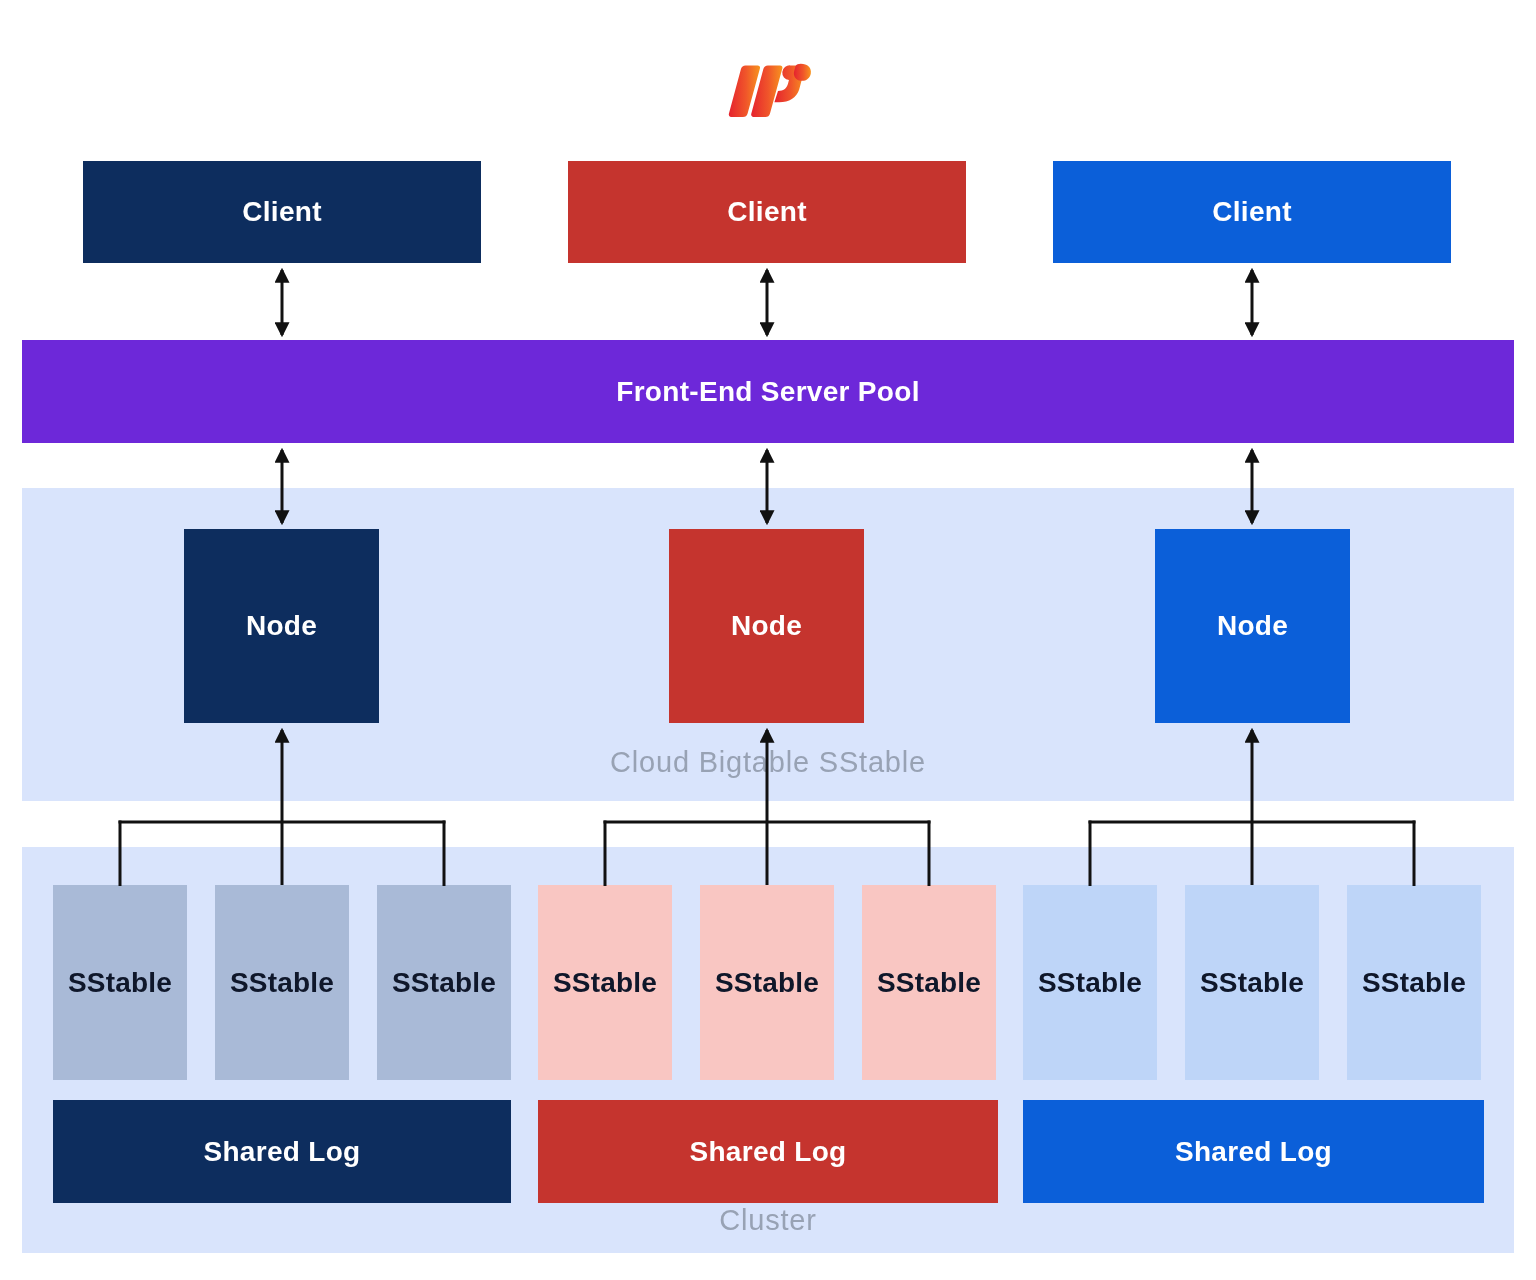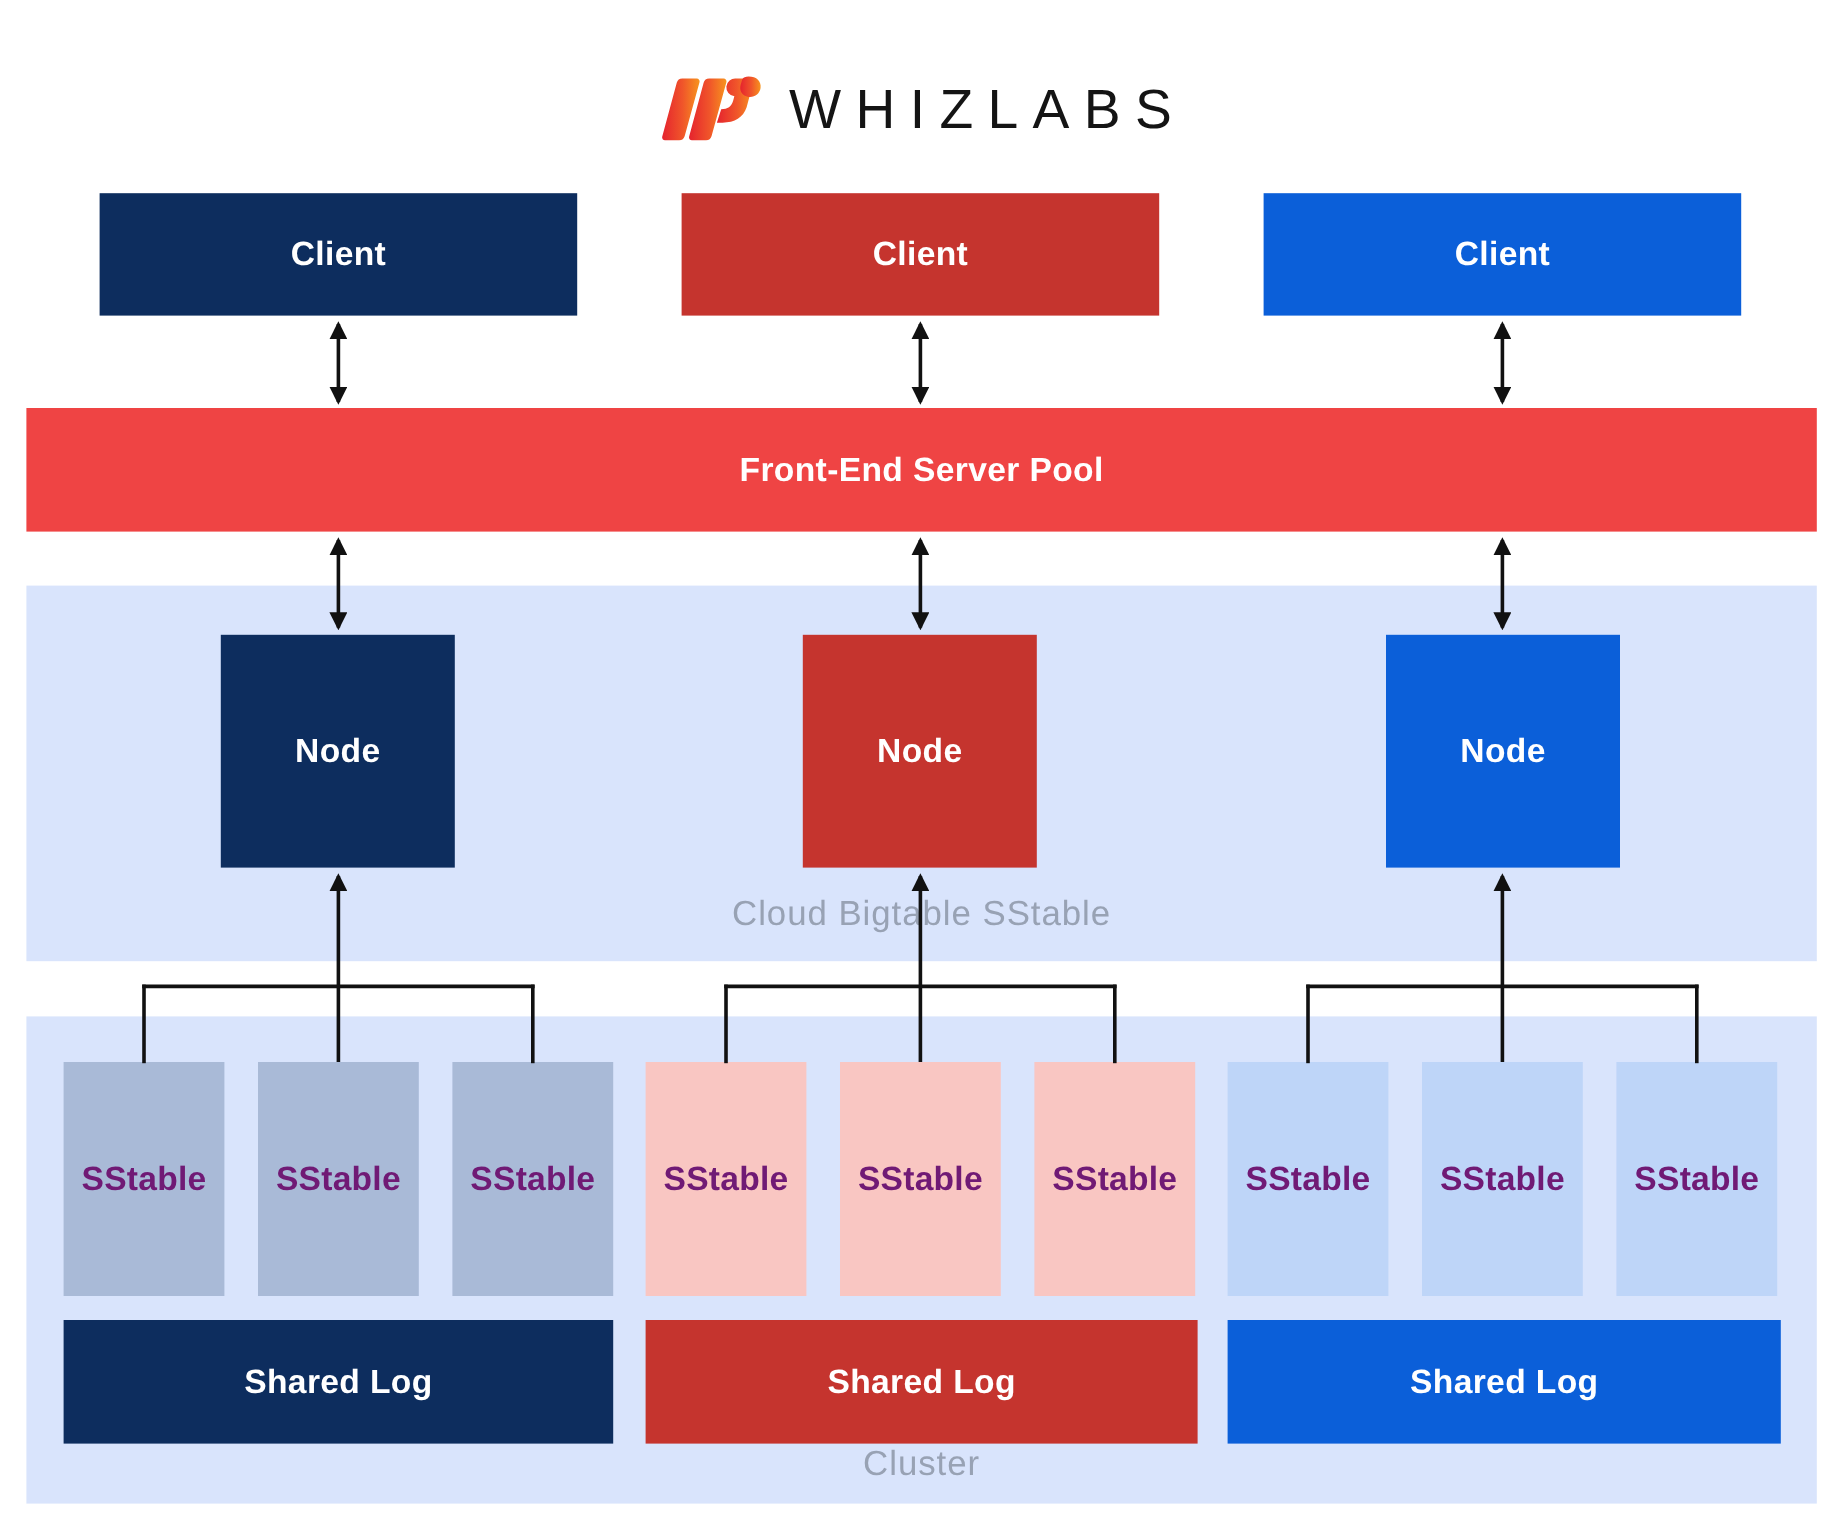--- a/index.html
+++ b/index.html
@@ -3,21 +3,21 @@
 <meta charset="utf-8">
 <style>
   html,body{margin:0;padding:0}
   body{
     width:1536px;height:1280px;position:relative;background:#ffffff;
     font-family:"Liberation Sans",sans-serif;overflow:hidden;
   }
   .abs{position:absolute;box-sizing:border-box}
   .box{display:flex;align-items:center;justify-content:center}
   .lbl-white{color:#ffffff;font-weight:700;font-size:28px;letter-spacing:.3px}
-  .lbl-dark{color:#701a75;font-weight:700;font-size:28px;letter-spacing:.2px}
+  .lbl-dark{color:#0f172a;font-weight:700;font-size:28px;letter-spacing:.2px}
   .band{background:#d9e4fc}
   .band-label{
     position:absolute;left:0;right:0;text-align:center;
     color:#98a2b4;font-size:29px;font-weight:400;letter-spacing:.8px;
   }
   .logo{
     position:absolute;top:56px;left:0;right:0;height:70px;
     display:flex;justify-content:center;align-items:center;gap:22px;
   }
   .logo-text{
@@ -40,34 +40,33 @@
         <stop offset="1" stop-color="#f7941e"></stop>
       </linearGradient>
     </defs>
     <g fill="url(#wg)">
       <path d="M27,8 h15 a3,3 0 0 1 2.9,3.9 L29.5,68 a6,6 0 0 1 -5.8,4.4 H9 a3,3 0 0 1 -2.9,-3.9 L21.2,12.4 A6,6 0 0 1 27,8 Z"></path>
       <path d="M55,8 h15 a3,3 0 0 1 2.9,3.9 L57.5,68 a6,6 0 0 1 -5.8,4.4 H37 a3,3 0 0 1 -2.9,-3.9 L49.2,12.4 A6,6 0 0 1 55,8 Z"></path>
       <path d="M83,8 h15 a3,3 0 0 1 2.9,3.9 L94,38 c-3.5,10.5 -12.5,16 -25,16 h-6 l4.5,-14 c7,0 10.5,-2.5 12.5,-9 l1.2,-4.6 A6,6 0 0 1 83,8 Z"></path>
       <path d="M96,6 c8.5,0 13.5,5 12.5,12 c-0.9,6 -6.2,10 -12.6,9.2 c-6.4,-0.8 -9.9,-6.2 -8.1,-12.6 l1.6,-5.6 C90.6,7 92.8,6 96,6 Z"></path>
     </g>
   </svg>
-  <span class="logo-text">WHIZLABS</span>
 </header>
 
 <div class="abs box" style="left: 83px; top: 161px; width: 398px; height: 102px; background: rgb(13, 45, 94);">
   <span class="lbl-white">Client</span>
 </div>
 <div class="abs box" style="left: 568px; top: 161px; width: 398px; height: 102px; background: rgb(197, 52, 46);">
   <span class="lbl-white">Client</span>
 </div>
 <div class="abs box" style="left: 1053px; top: 161px; width: 398px; height: 102px; background: rgb(11, 95, 217);">
   <span class="lbl-white">Client</span>
 </div>
 
-<div class="abs box" style="left: 22px; top: 340px; width: 1492px; height: 103px; background: #ef4444;">
+<div class="abs box" style="left: 22px; top: 340px; width: 1492px; height: 103px; background: #6d28d9;">
   <span class="lbl-white">Front-End Server Pool</span>
 </div>
 
 <div class="abs band" style="left:22px;top:488px;width:1492px;height:313px">
   <span class="band-label" style="bottom:22px">Cloud Bigtable SStable</span>
 </div>
 
 <div class="abs box" style="left: 184px; top: 529px; width: 195px; height: 194px; background: rgb(13, 45, 94);">
   <span class="lbl-white">Node</span>
 </div>

